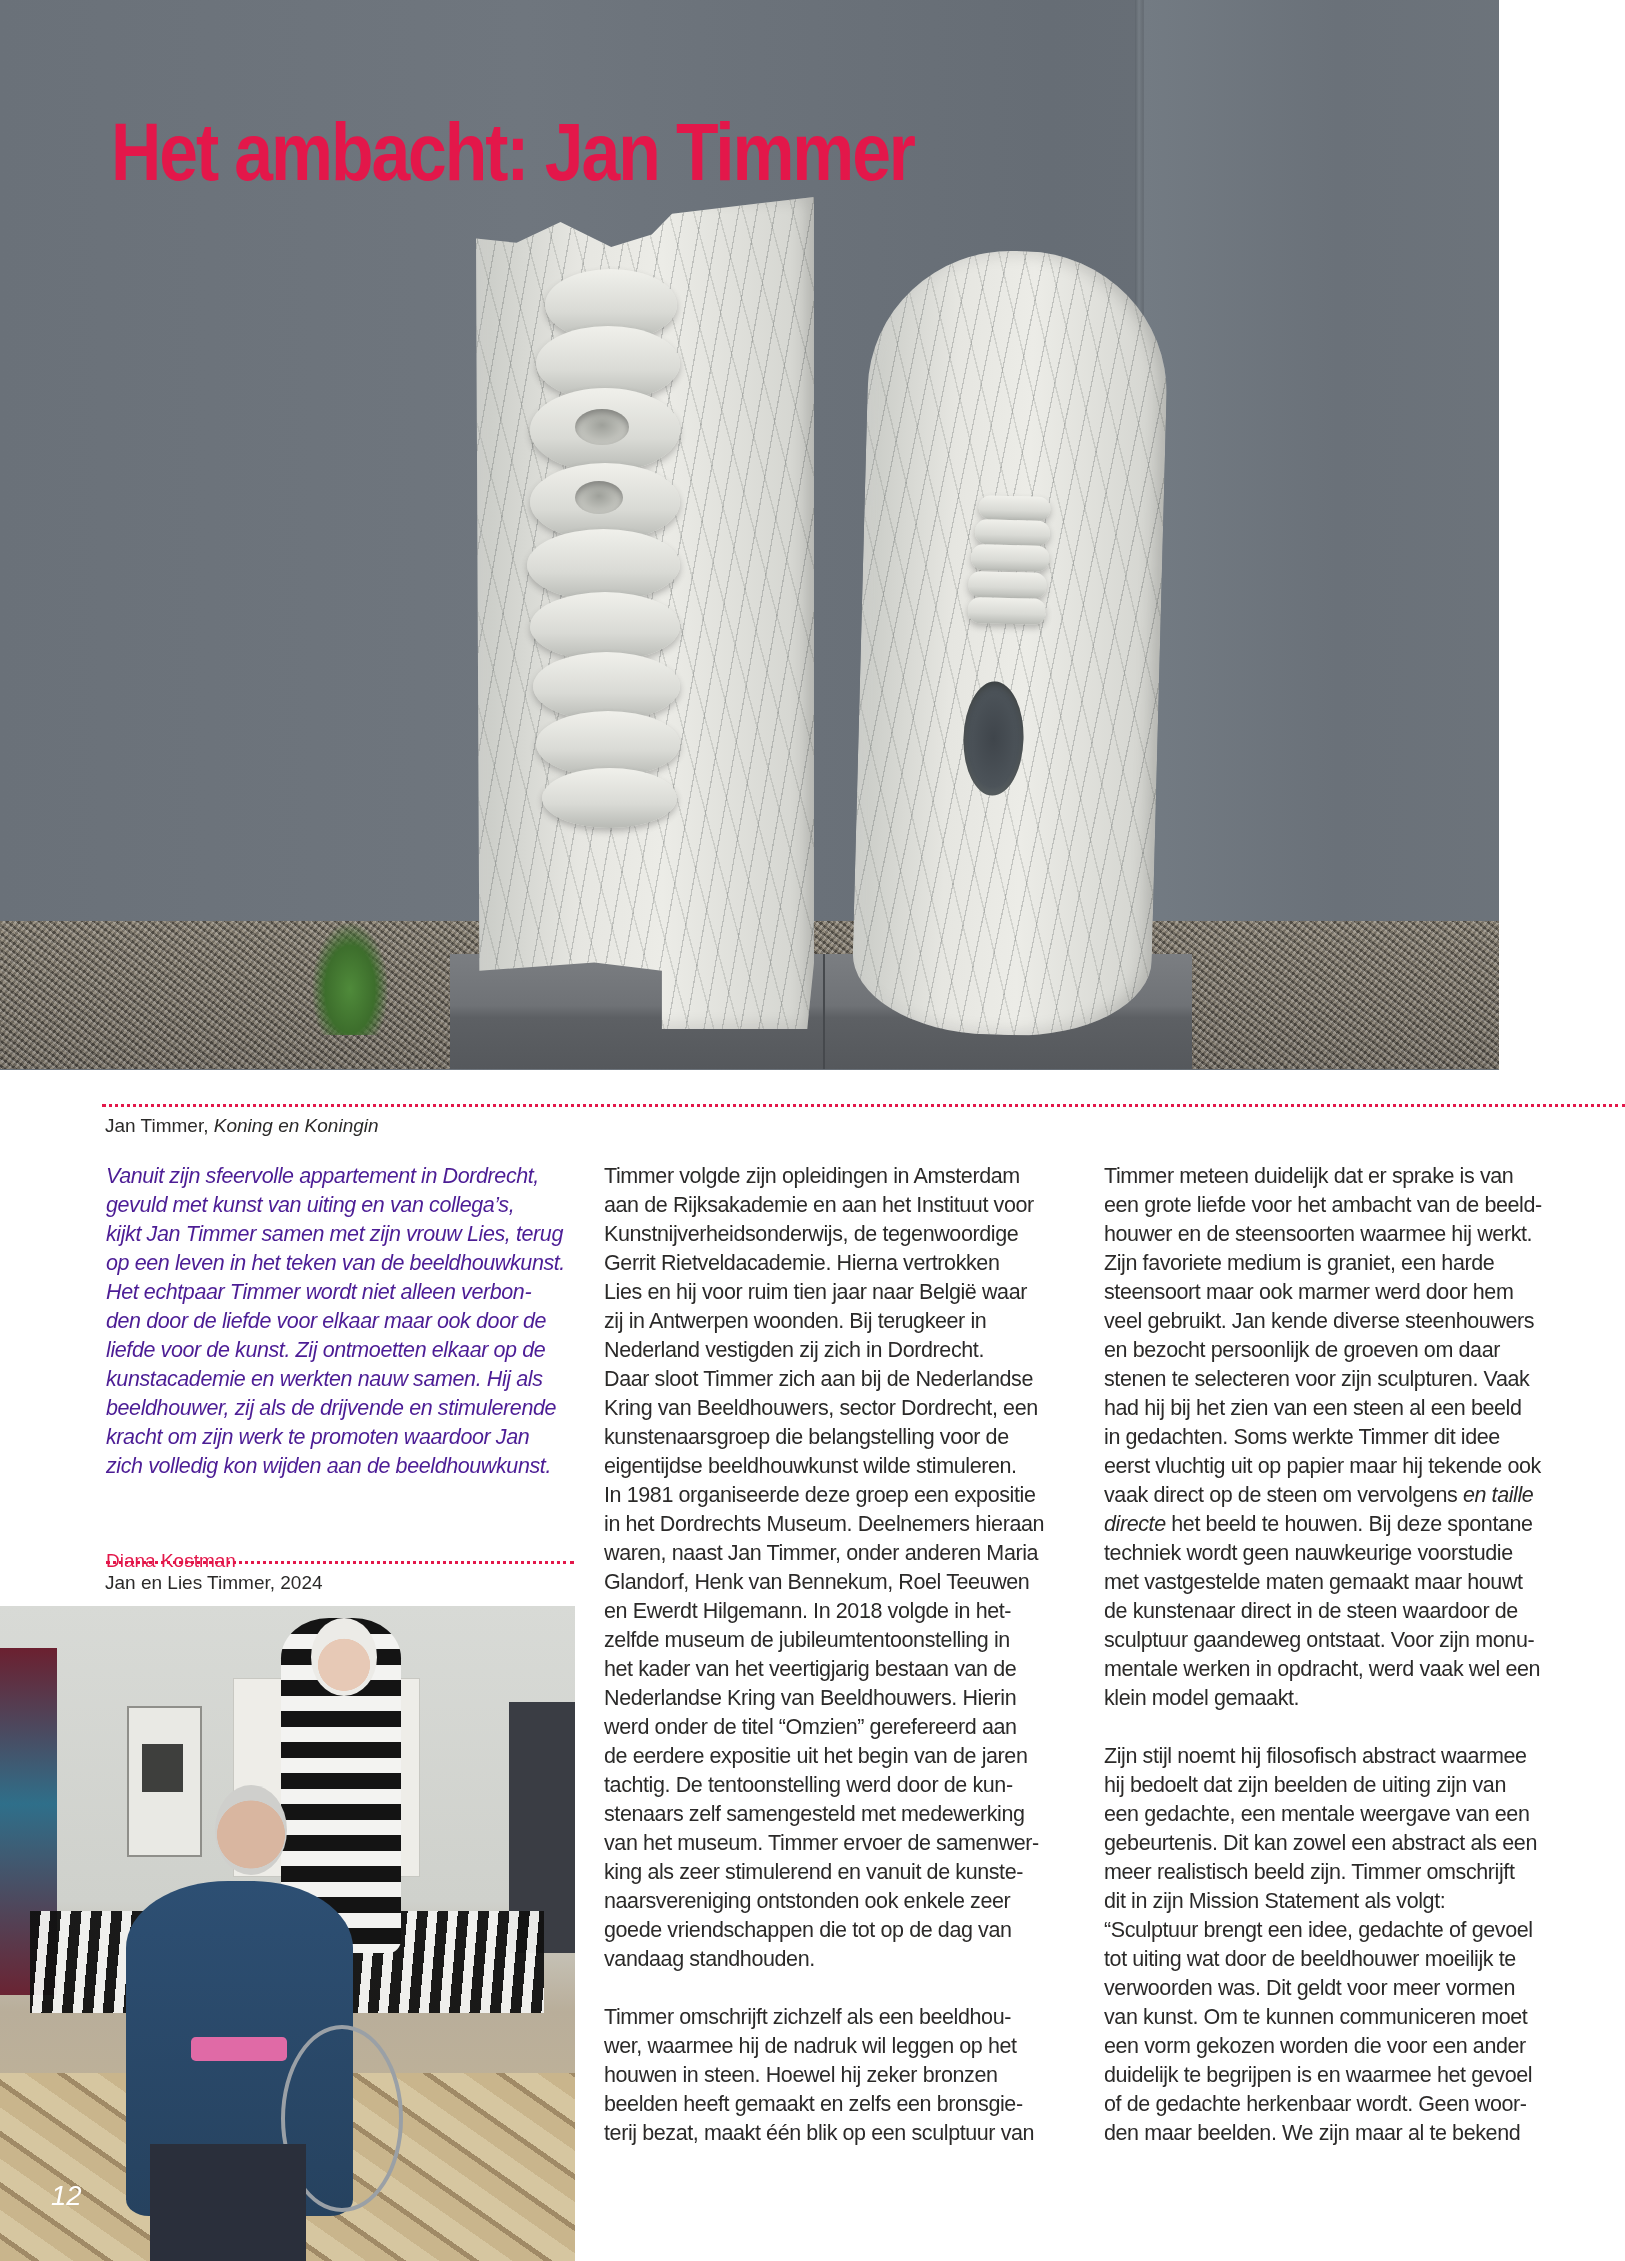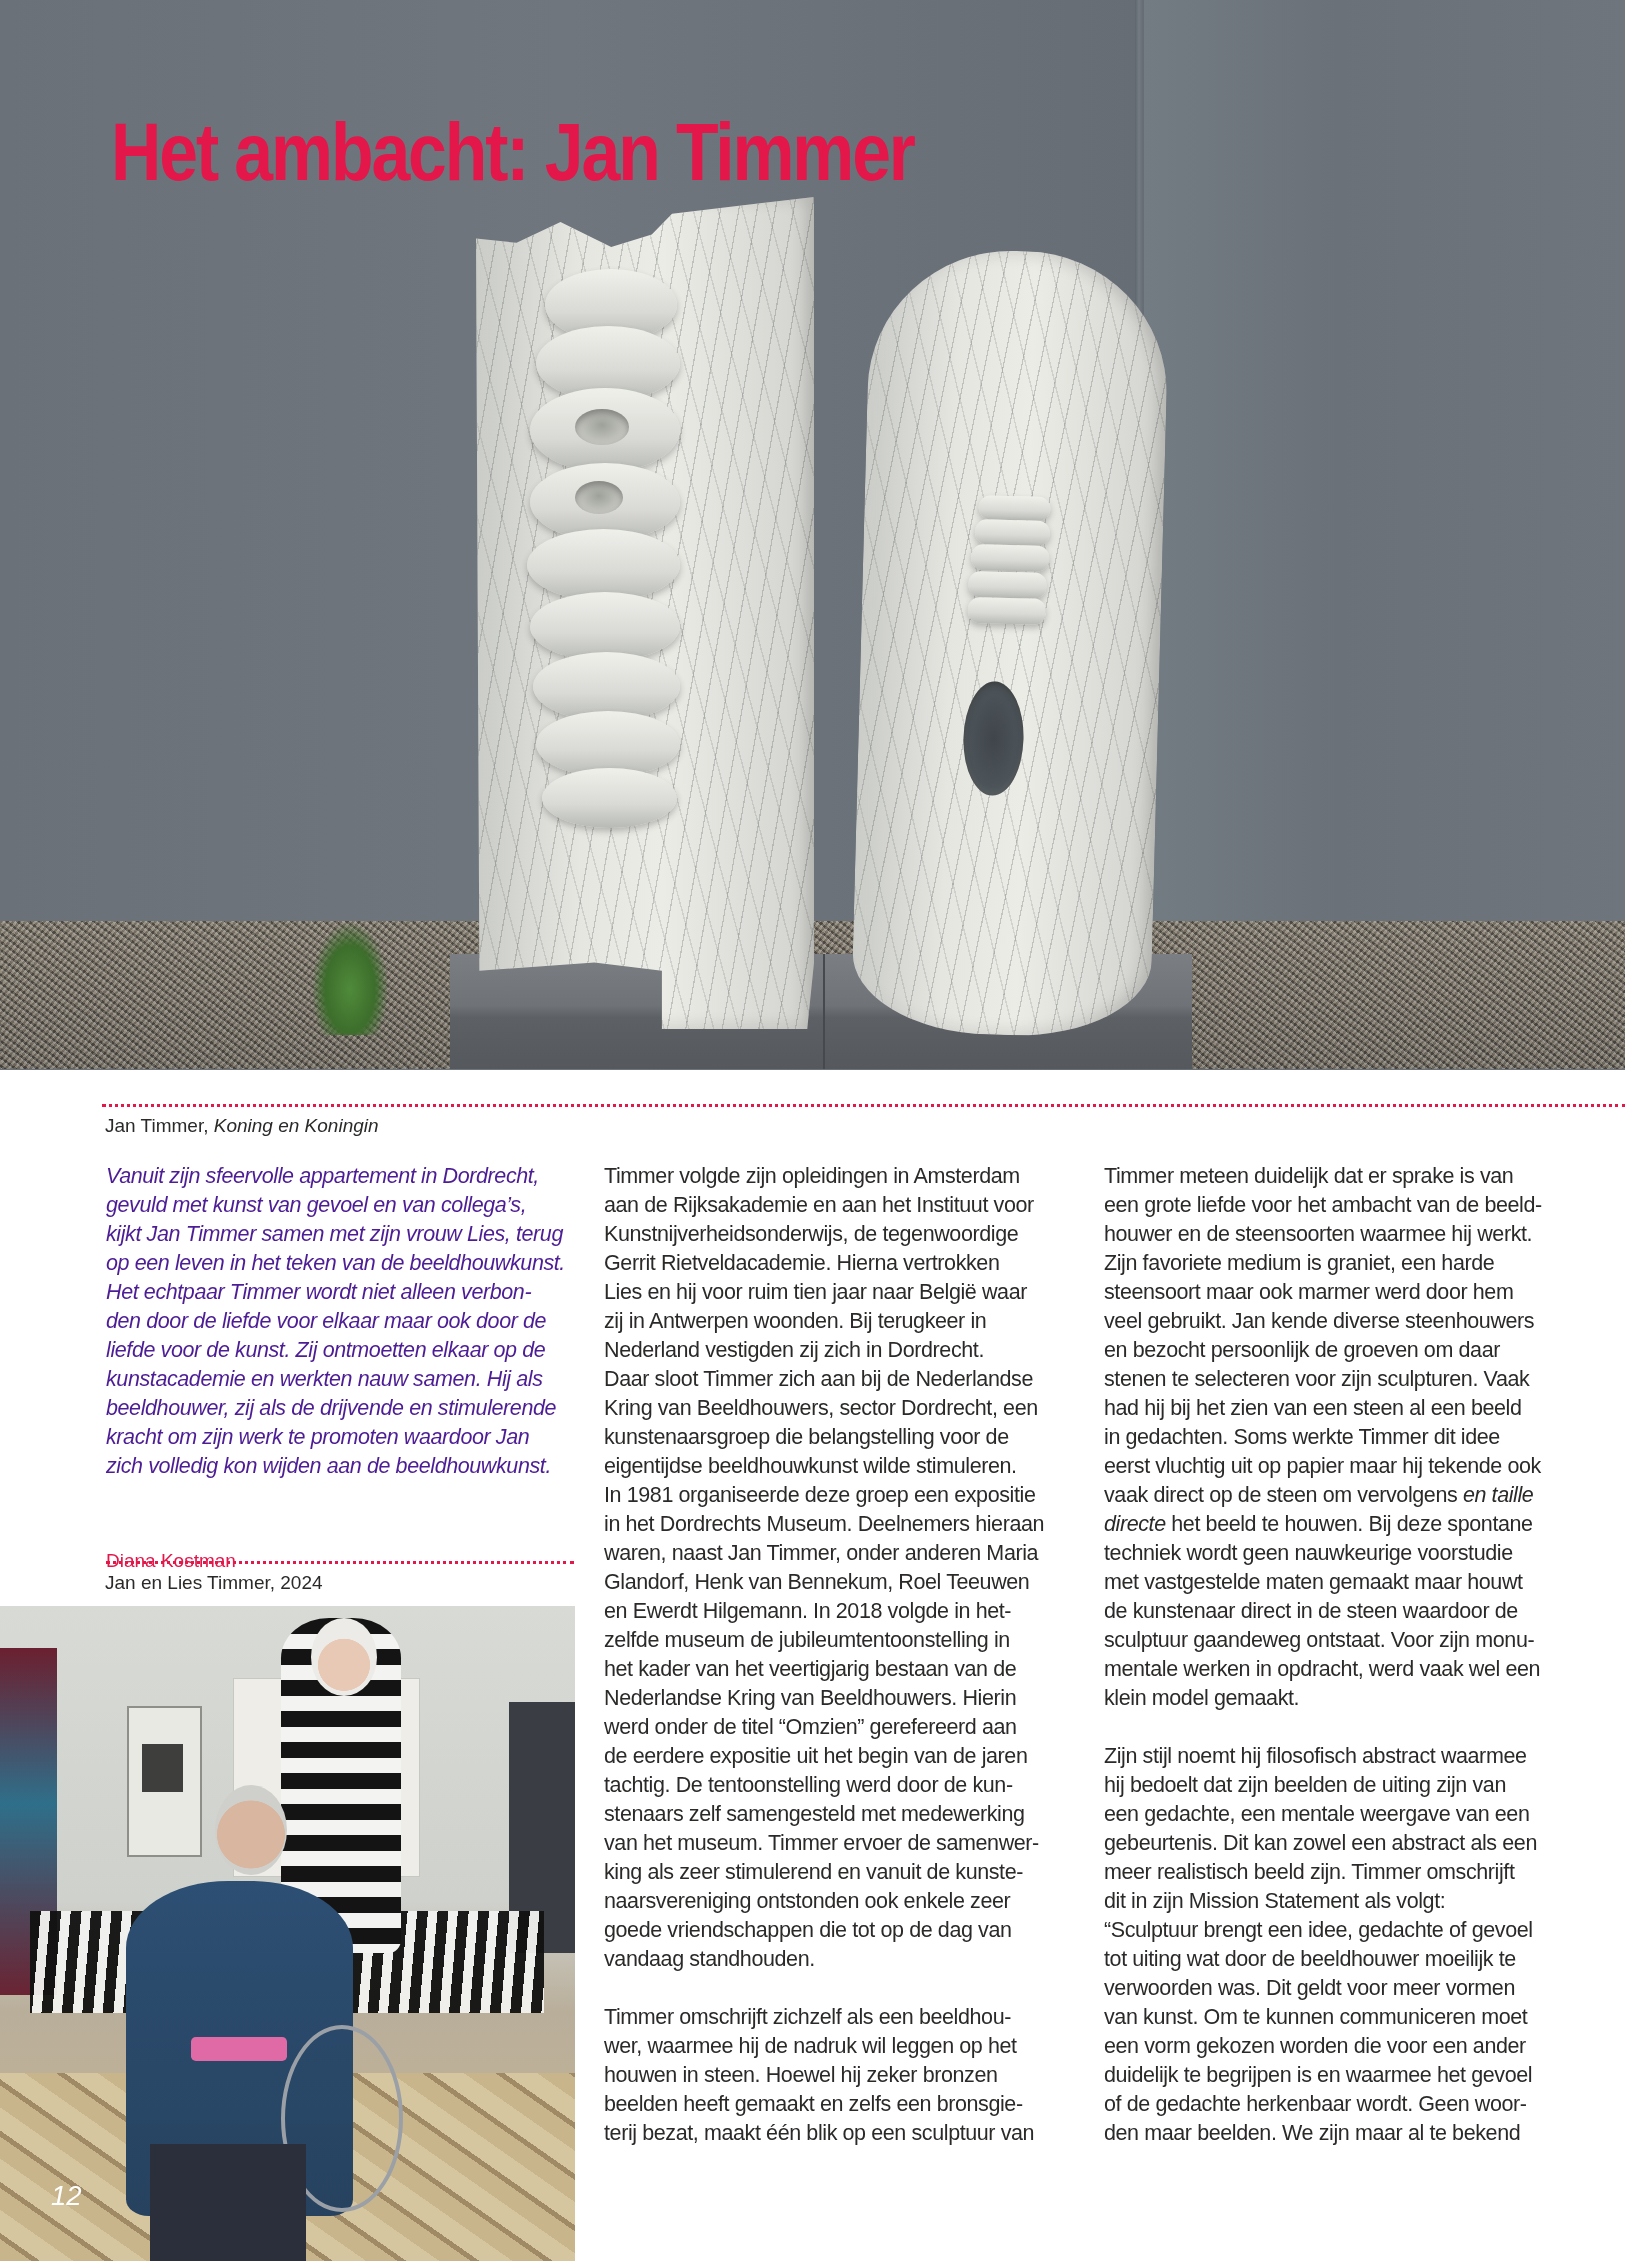--- a/index.html
+++ b/index.html
@@ -4,21 +4,21 @@
 <style>
   html, body { margin: 0; padding: 0; }
   body {
     width: 1625px; height: 2261px; position: relative; overflow: hidden;
     background: #ffffff;
     font-family: "Liberation Sans", "DejaVu Sans", sans-serif;
     color: #2b2a29;
   }
   
   .hero {
-    position: absolute; left: 0; top: 0; width: 1625px; height: 1070px; overflow: hidden;
+    position: absolute; left: 0; top: 0; width: 1499px; height: 1070px; overflow: hidden;
     background: linear-gradient(90deg, #6a7179 0%, #6f767e 35%, #666d75 70%, #6b7279 100%);
   }
   .hero .wall-seam {
     position: absolute; left: 1135px; top: 0; width: 8.4px; height: 897px;
     background: linear-gradient(90deg, #5c636a, #7a8289 50%, #656c73);
     opacity: .7;
   }
   .hero .wall-right {
     position: absolute; left: 1144px; top: 0; width: 482px; height: 921px;
     background: linear-gradient(90deg, #737b83 0%, #6a7179 40%, #6e757c 100%);
@@ -177,21 +177,21 @@
   <h1 class="title">Het ambacht: Jan Timmer</h1>
 </div>
 
 <div class="dotline" style="left:102px; top:1104px; width:1524px;"></div>
 <div class="caption" style="left:105px; top:1114px;">
   <span>Jan Timmer, </span><em>Koning en Koningin</em>
 </div>
 
 <div class="col col-left">
   <span class="line">Vanuit zijn sfeervolle appartement in Dordrecht,</span>
-  <span class="line">gevuld met kunst van gevoel en van collega’s,</span>
+  <span class="line">gevuld met kunst van uiting en van collega’s,</span>
   <span class="line">kijkt Jan Timmer samen met zijn vrouw Lies, terug</span>
   <span class="line">op een leven in het teken van de beeldhouwkunst.</span>
   <span class="line">Het echtpaar Timmer wordt niet alleen verbon-</span>
   <span class="line">den door de liefde voor elkaar maar ook door de</span>
   <span class="line">liefde voor de kunst. Zij ontmoetten elkaar op de</span>
   <span class="line">kunstacademie en werkten nauw samen. Hij als</span>
   <span class="line">beeldhouwer, zij als de drijvende en stimulerende</span>
   <span class="line">kracht om zijn werk te promoten waardoor Jan</span>
   <span class="line">zich volledig kon wijden aan de beeldhouwkunst.</span>
 </div>

